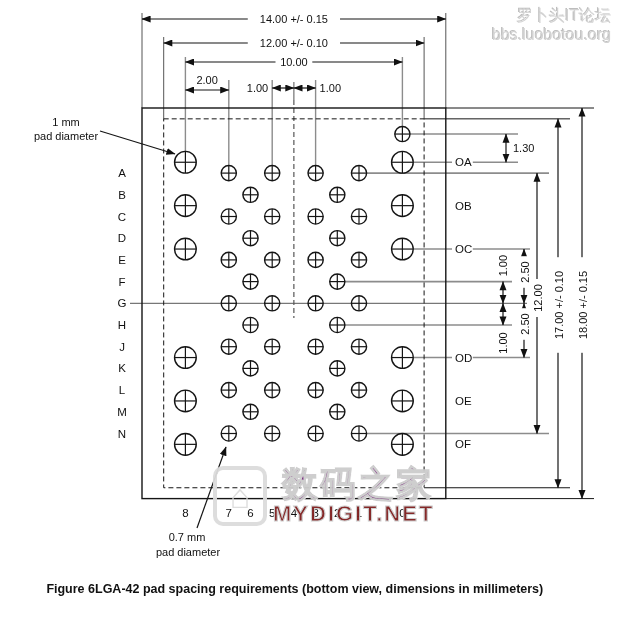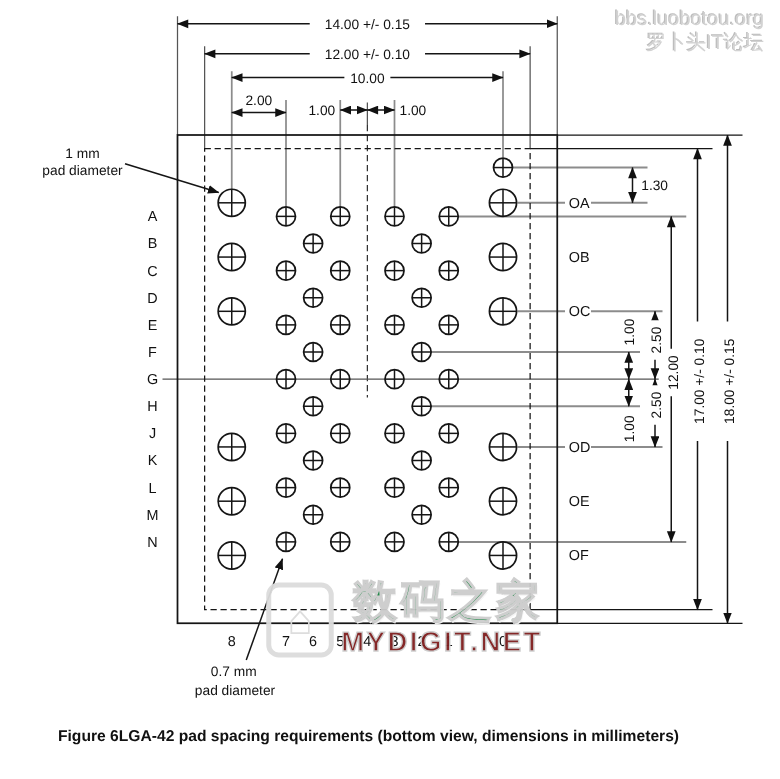--- a/index.html
+++ b/index.html
@@ -7,22 +7,22 @@
          font-family:"Liberation Sans",sans-serif;color:#111;text-align:right;}
   svg text{font-family:"Liberation Sans",sans-serif;fill:#111;}
   .wm-tr{position:absolute;left:492px;top:6px;line-height:19px;font-size:16px;
          color:#d2d2d2;text-shadow:1px 1px 0 #ffffff,-1px -1px 0 #bdbdbd;pointer-events:none;}
   .wm-c{position:absolute;left:213px;top:466px;display:flex;align-items:flex-start;
         pointer-events:none;opacity:.95;}
   .wm-logo{width:46px;height:52px;border:4px solid #dcdcdc;border-radius:10px;
            display:flex;align-items:center;justify-content:center;}
   .wm-house{font-size:34px;color:#dcdcdc;font-weight:bold;line-height:1;}
   .wm-text{margin-left:6px;}
-  .wm-cjk{font-size:35px;letter-spacing:3px;color:#15803d;-webkit-text-stroke:1.2px #cccccc;
-          text-shadow:1px 1px 0 #f5f5f5;line-height:36px;font-weight:bold;font-family:Liberation Mono, monospace;}
+  .wm-cjk{font-size:35px;letter-spacing:3px;color:#701a75;-webkit-text-stroke:1.2px #cccccc;
+          text-shadow:1px 1px 0 #f5f5f5;line-height:36px;font-weight:bold;}
   .wm-latin{font-size:22px;font-weight:bold;color:#7f1d1d;-webkit-text-stroke:1.1px #cccccc;
             letter-spacing:2px;line-height:24px;}
   .caption{position:absolute;left:25px;top:582px;font-size:12.5px;font-weight:bold;
            white-space:nowrap;}
   .caption .fig{display:inline-block;width:70px;}
 </style>
 </head>
 <body>
 
 <div class="stage">
@@ -316,21 +316,21 @@
     <div class="wm-logo">
       <span class="wm-house">⌂</span>
     </div>
     <div class="wm-text">
       <div class="wm-cjk">数码之家</div>
       <div class="wm-latin">MYDIGIT.NET</div>
     </div>
   </div>
 
   <div class="wm-tr">
+    <div>罗卜头IT论坛</div>
     <div>bbs.luobotou.org</div>
-    <div>罗卜头IT论坛</div>
   </div>
 
   <div class="caption">
     <span class="fig">Figure 6</span><span>LGA-42 pad spacing requirements (bottom view, dimensions in millimeters)</span>
   </div>
 
 </div>
 
 </body></html>

